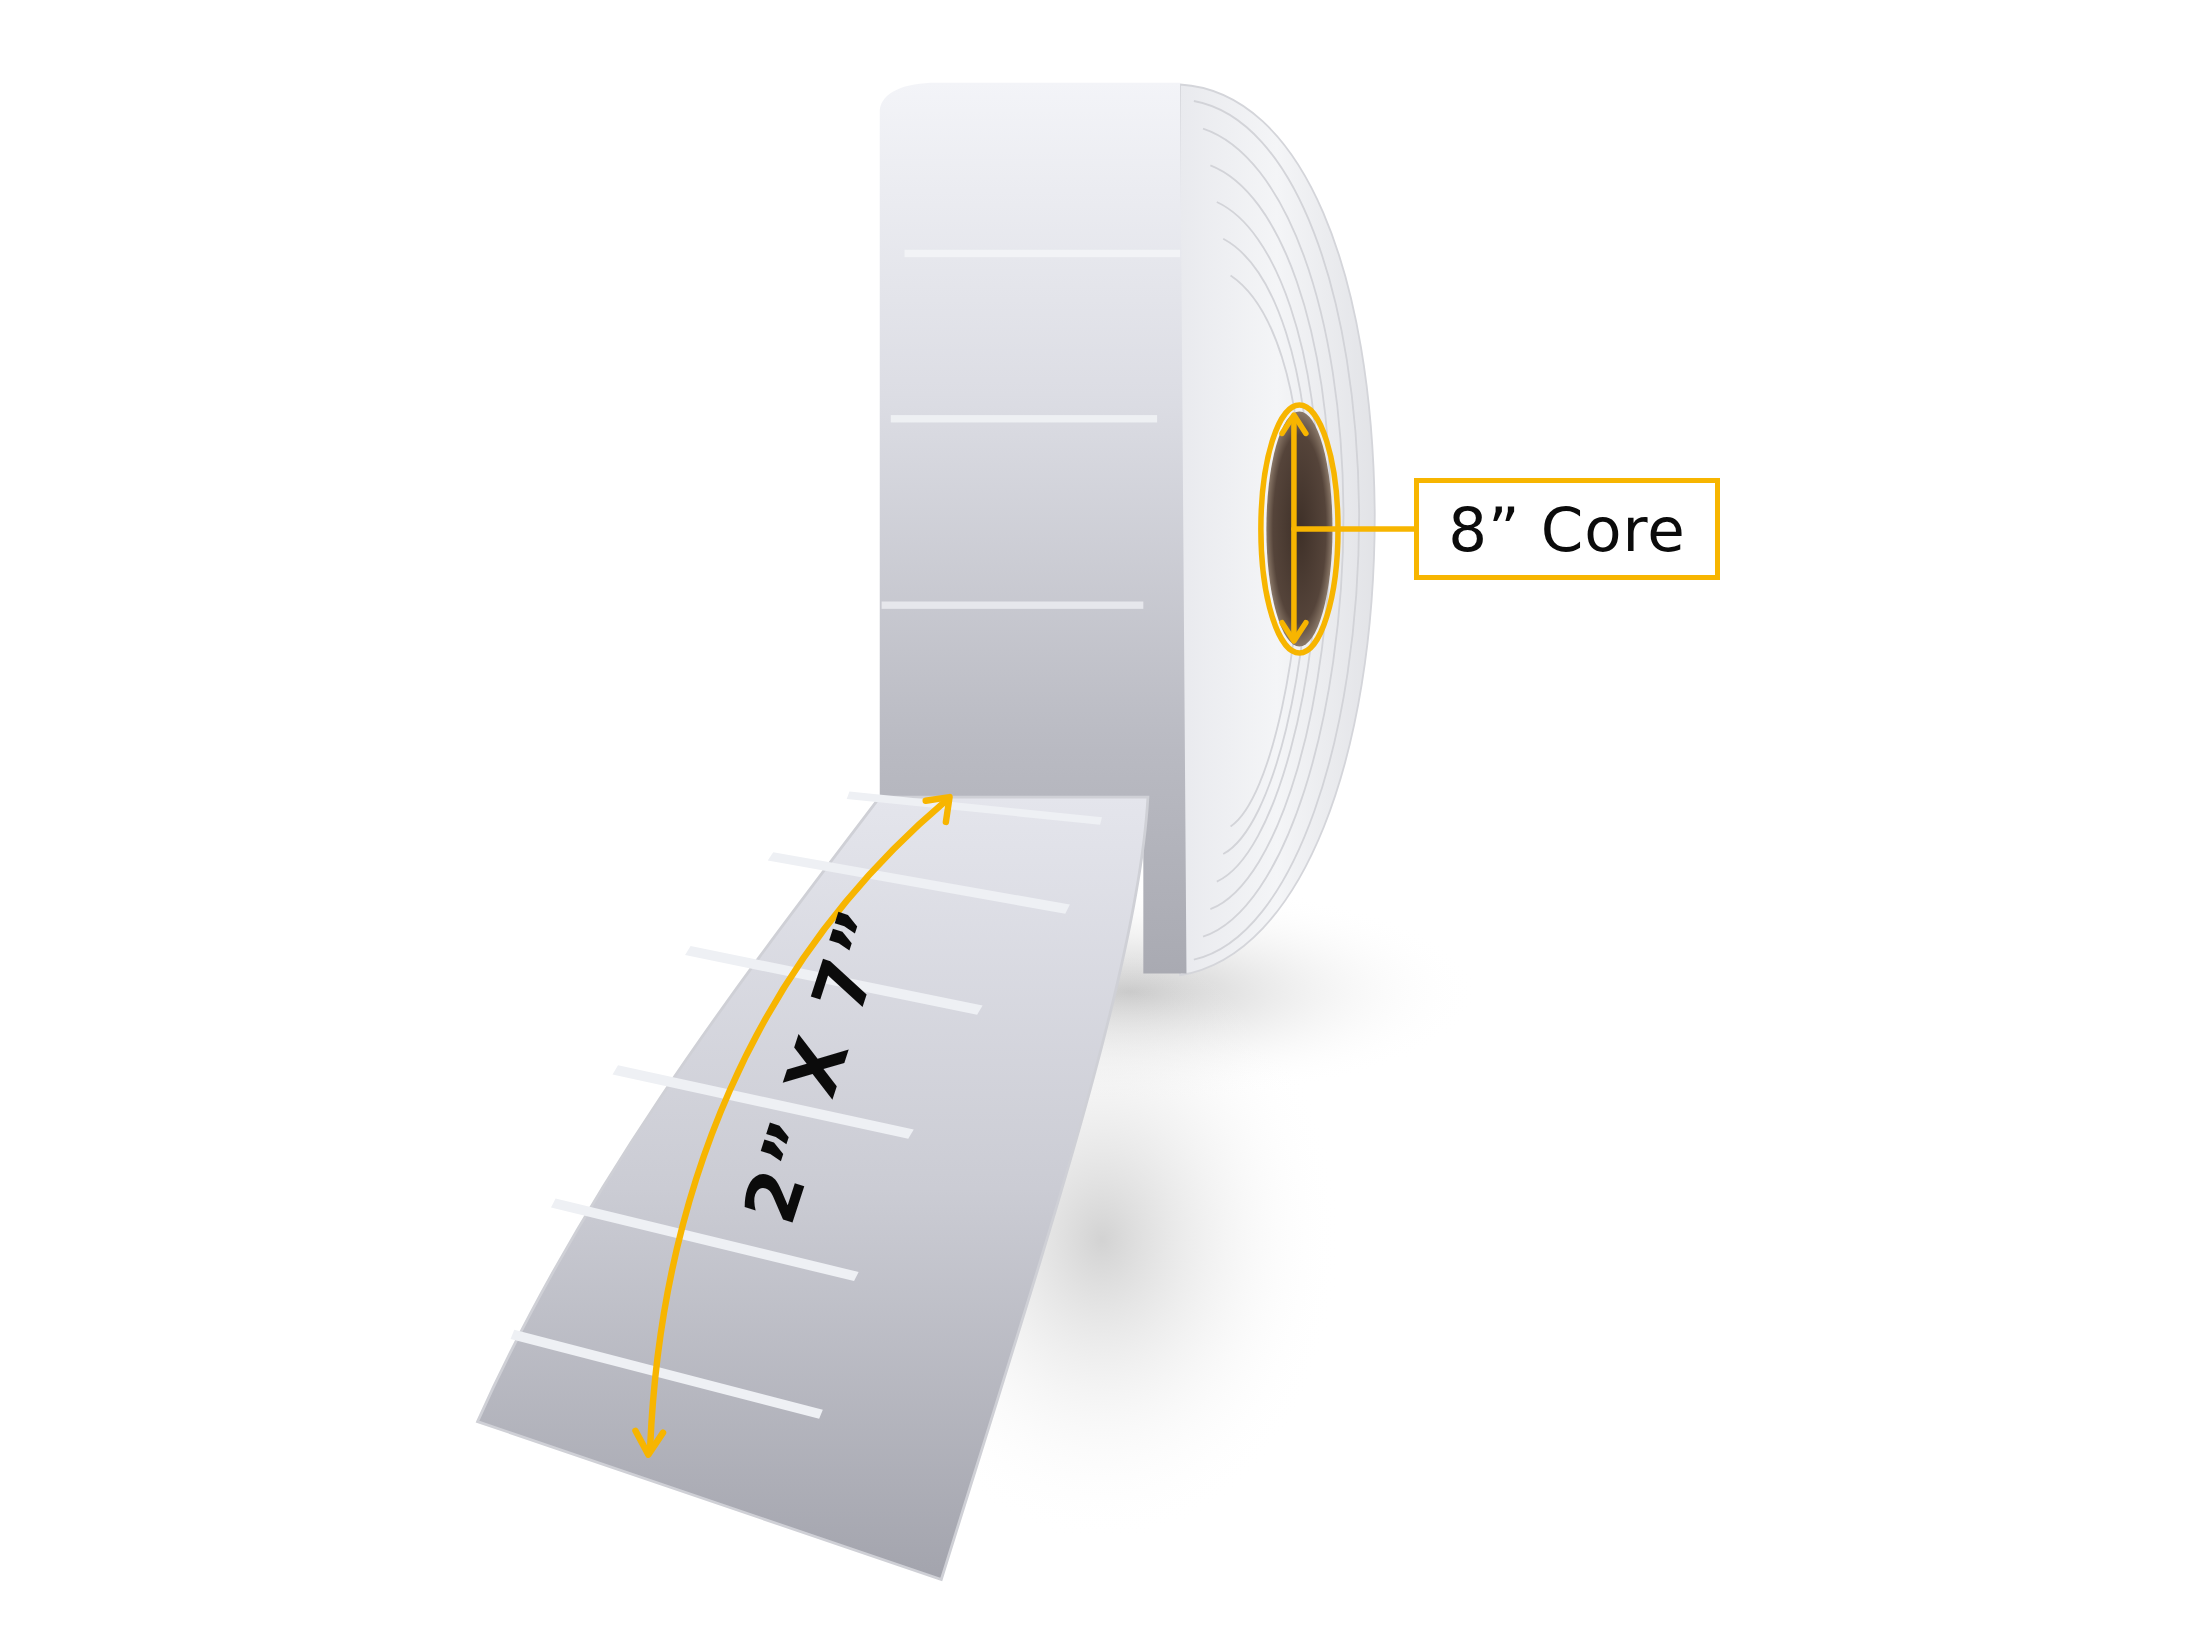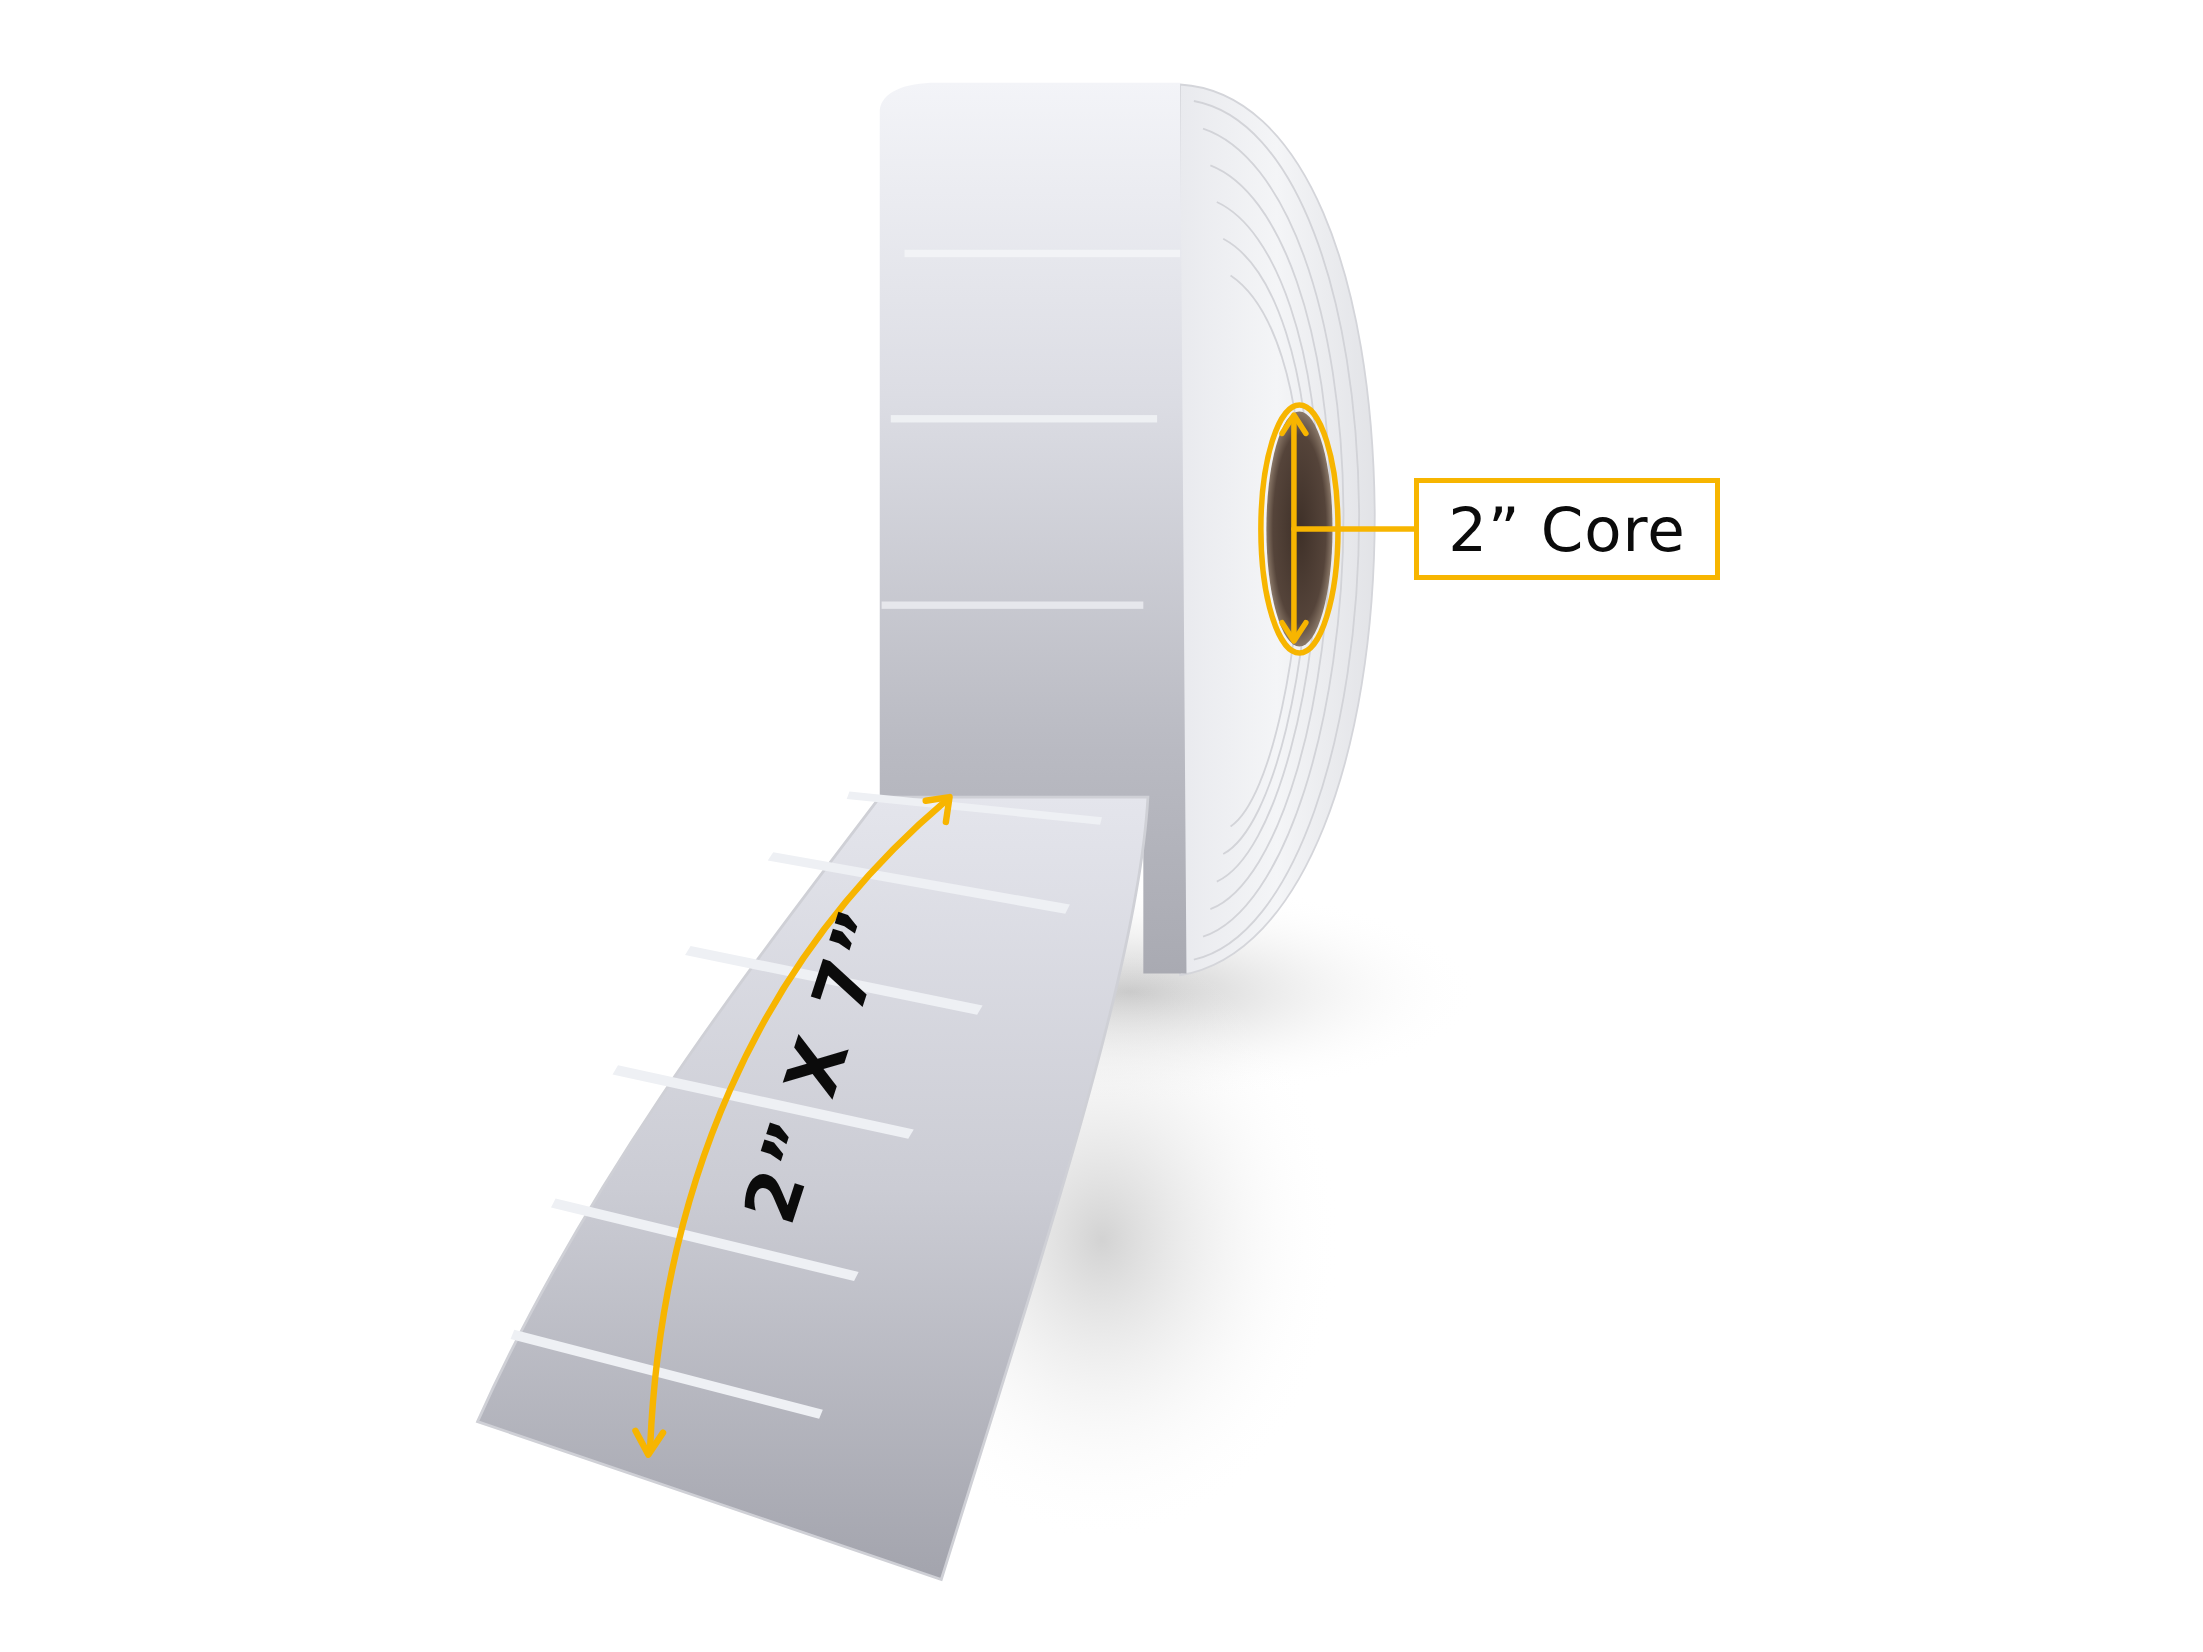--- a/index.html
+++ b/index.html
@@ -95,17 +95,17 @@
   </g>
 
   <g stroke="#f7b500" stroke-width="7" fill="none" stroke-linecap="round" stroke-linejoin="round">
     <path d="M708 1575 C720 1300 820 1050 1030 872"></path>
     <polyline points="1008,872 1034,868 1030,895"></polyline>
     <polyline points="692,1558 706,1584 722,1560"></polyline>
   </g>
 </svg>
 
 <div class="callout-box">
-  <span class="callout-text">2” Core</span>
+  <span class="callout-text">8” Core</span>
 </div>
 
 <div class="dim-text">2” X 7”</div>
 
 
 </body></html>

